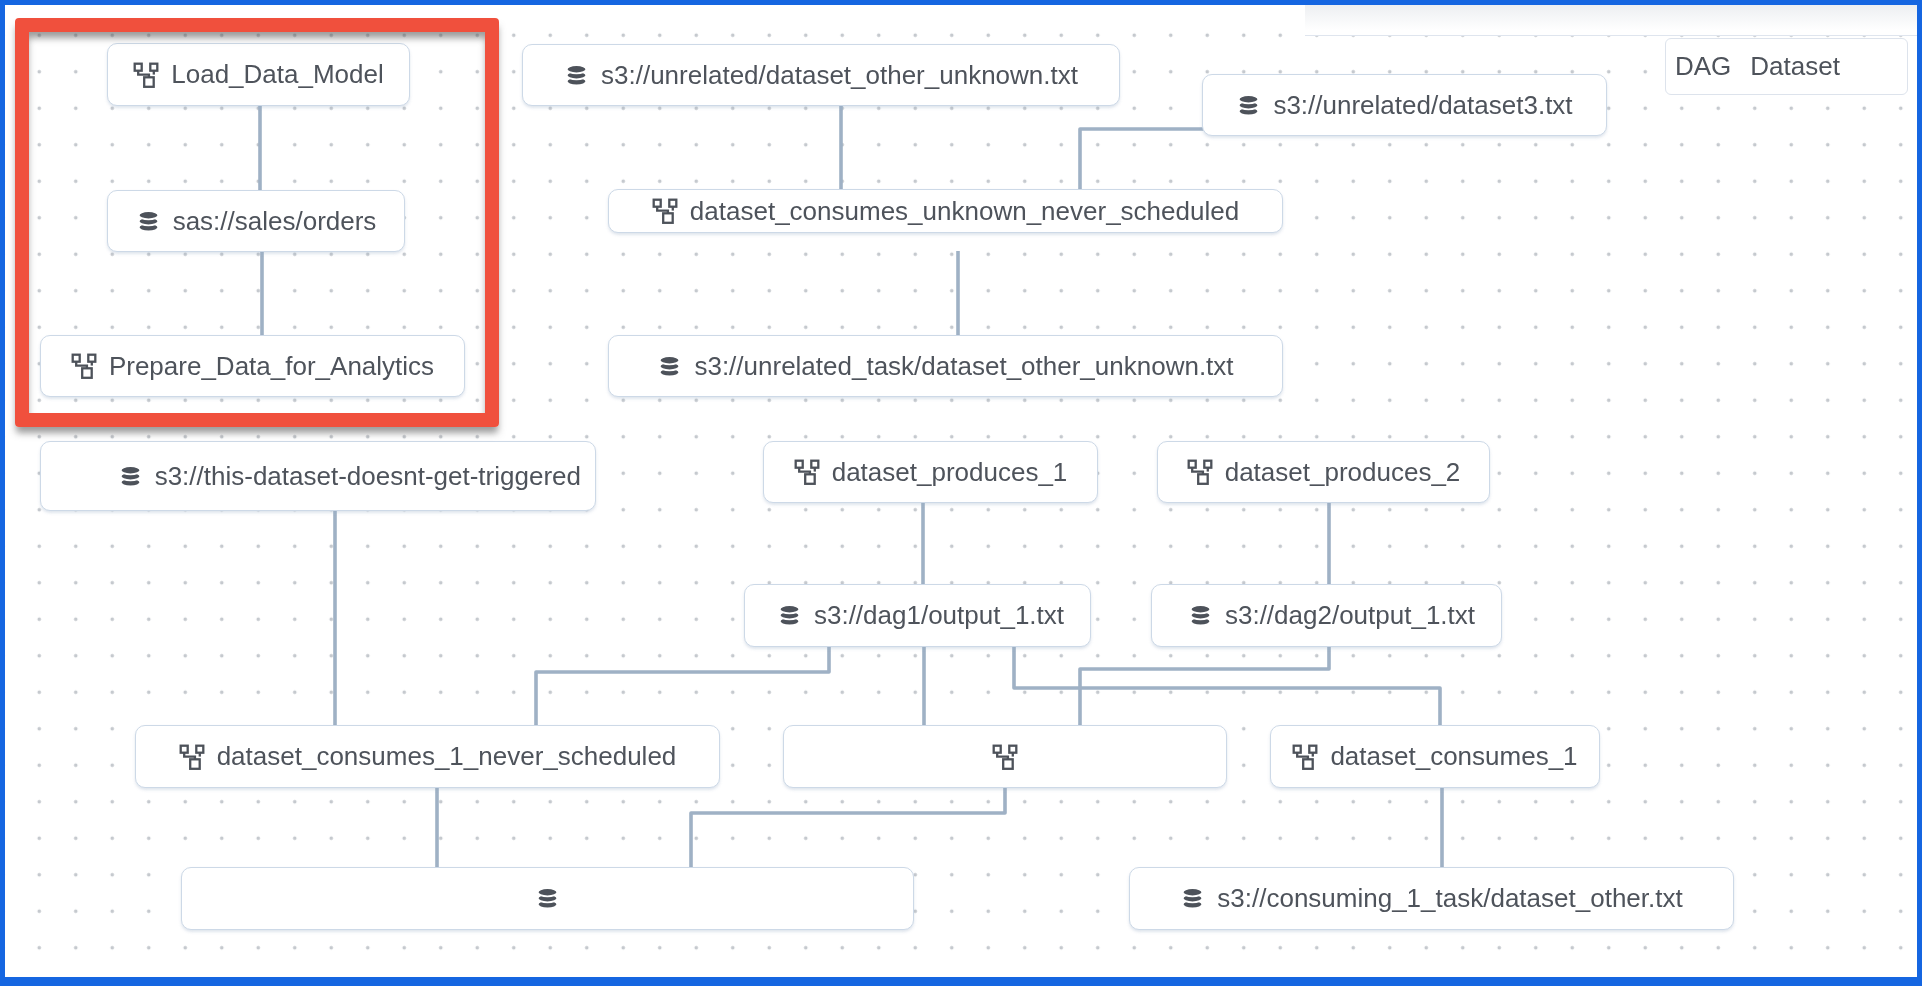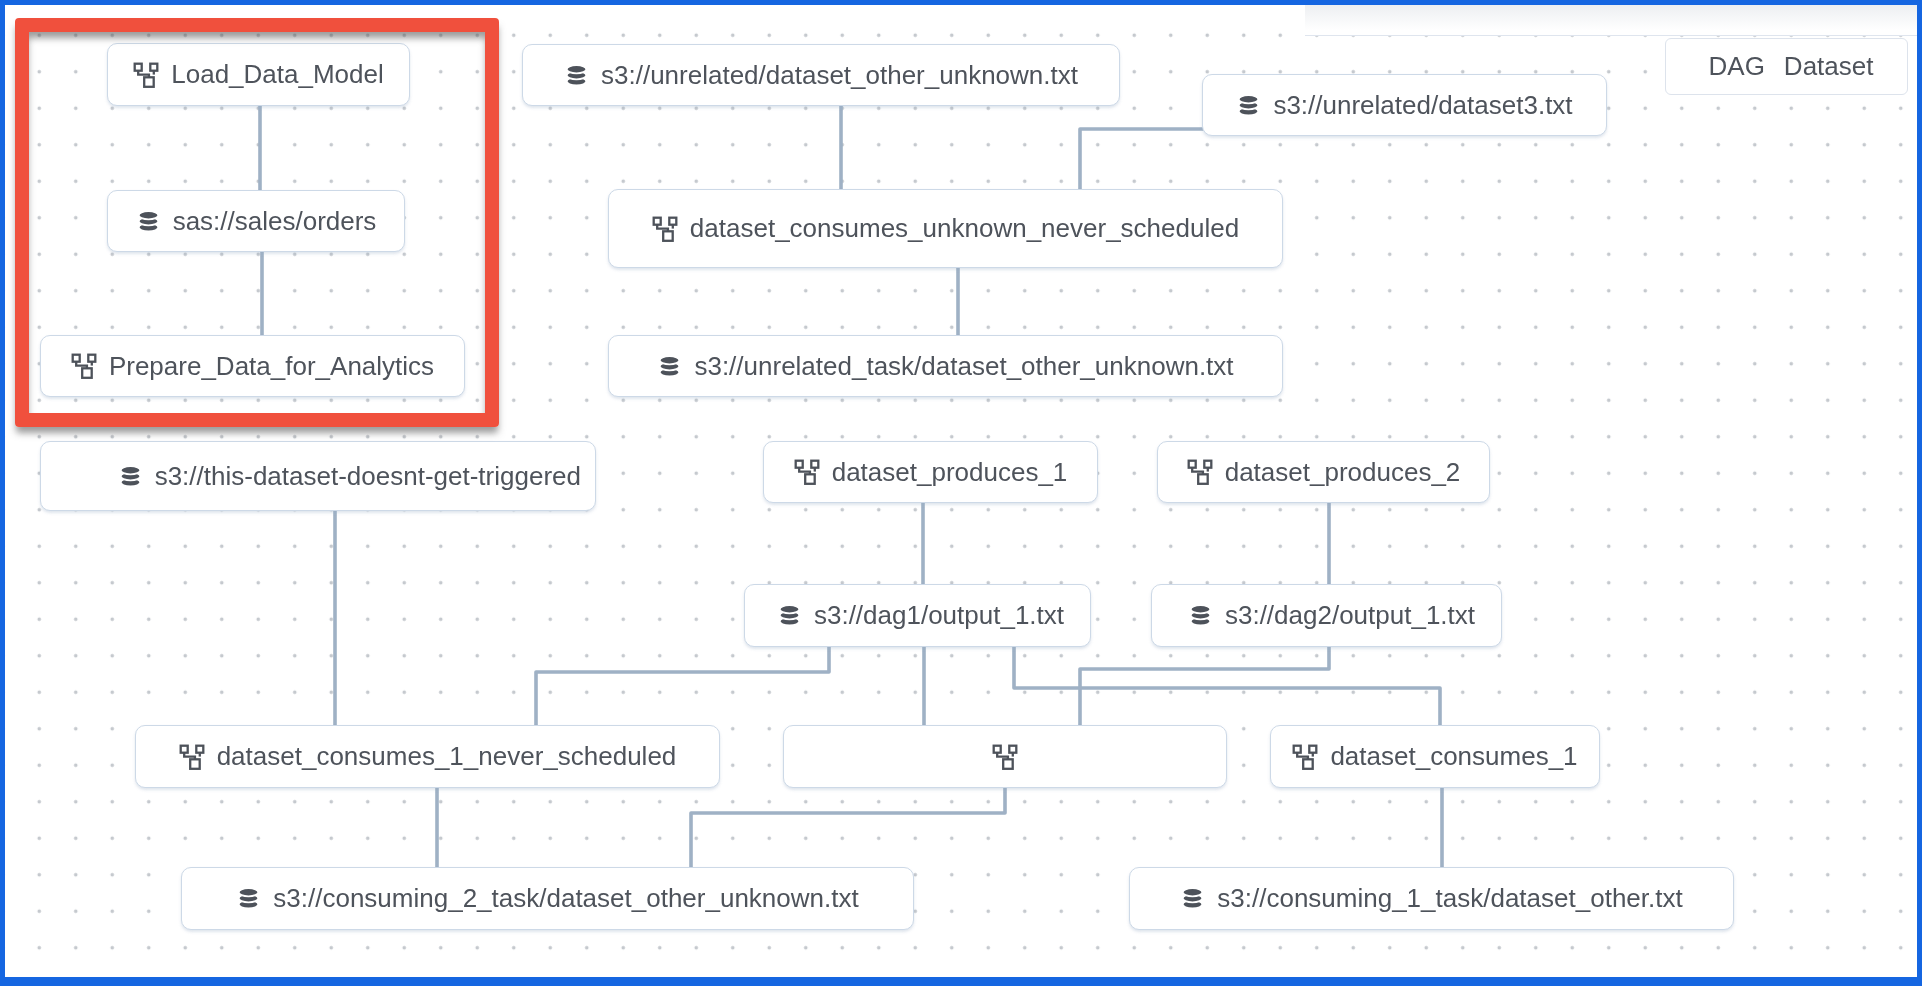--- a/index.html
+++ b/index.html
@@ -43,21 +43,21 @@
     cursor:pointer;
   }
   .node .icon{flex:0 0 auto;display:flex;align-items:center;}
   .node .lbl{overflow:hidden;text-overflow:ellipsis;}
   #legend{
     position:absolute;
     box-sizing:border-box;
     background:#ffffff;
     border:1.5px solid #dde3ec;
     border-radius:6px;
-    display:flex;align-items:center;justify-content:center;
+    display:flex;align-items:center;
     gap:10px;
     color:#4e535b;
     font-size:26px;
   }
   #legend .icon{display:flex;align-items:center;}
   #legend .lg-item{display:flex;align-items:center;gap:9px;}
   #topband{
     position:absolute;
     background:linear-gradient(#edeff2, #ffffff 85%);
     border-bottom:1px solid #dfe5ee;
@@ -139,21 +139,21 @@
           <svg width="25" height="25" viewBox="0 0 24 24" xmlns="http://www.w3.org/2000/svg">
     <g fill="#4d525a" stroke="#ffffff" stroke-width="1.7">
       <ellipse cx="12" cy="17.6" rx="9.4" ry="3.9"></ellipse>
       <ellipse cx="12" cy="11.8" rx="9.4" ry="3.9"></ellipse>
       <ellipse cx="12" cy="6.0" rx="9.4" ry="3.9"></ellipse>
     </g>
   </svg>
         </span>
     <span class="lbl">sas://sales/orders</span>
   </div>
-      <div class="node" style="left: 603px; top: 184px; width: 675px; height: 79px;">
+      <div class="node" style="left: 603px; top: 184px; width: 675px; height: 44px;">
     <span class="icon">
           <svg width="26" height="26" viewBox="0 0 26 26" xmlns="http://www.w3.org/2000/svg">
     <g fill="none" stroke="#4d525a" stroke-width="2.3">
       <rect x="1.7" y="1.7" width="7" height="7"></rect>
       <rect x="17.3" y="1.7" width="7" height="7"></rect>
       <rect x="11.2" y="15.3" width="9.5" height="9.5"></rect>
       <path d="M5.2,8.7 V12.6 H15.95 V15.3"></path>
       <path d="M20.8,8.7 V12.6"></path>
     </g>
   </svg>
@@ -294,21 +294,20 @@
       <div class="node" style="left: 176px; top: 862px; width: 733px; height: 63px;">
     <span class="icon">
           <svg width="25" height="25" viewBox="0 0 24 24" xmlns="http://www.w3.org/2000/svg">
     <g fill="#4d525a" stroke="#ffffff" stroke-width="1.7">
       <ellipse cx="12" cy="17.6" rx="9.4" ry="3.9"></ellipse>
       <ellipse cx="12" cy="11.8" rx="9.4" ry="3.9"></ellipse>
       <ellipse cx="12" cy="6.0" rx="9.4" ry="3.9"></ellipse>
     </g>
   </svg>
         </span>
-    <span class="lbl">s3://consuming_2_task/dataset_other_unknown.txt</span>
   </div>
       <div class="node" style="left: 1124px; top: 862px; width: 605px; height: 63px;">
     <span class="icon">
           <svg width="25" height="25" viewBox="0 0 24 24" xmlns="http://www.w3.org/2000/svg">
     <g fill="#4d525a" stroke="#ffffff" stroke-width="1.7">
       <ellipse cx="12" cy="17.6" rx="9.4" ry="3.9"></ellipse>
       <ellipse cx="12" cy="11.8" rx="9.4" ry="3.9"></ellipse>
       <ellipse cx="12" cy="6.0" rx="9.4" ry="3.9"></ellipse>
     </g>
   </svg>

